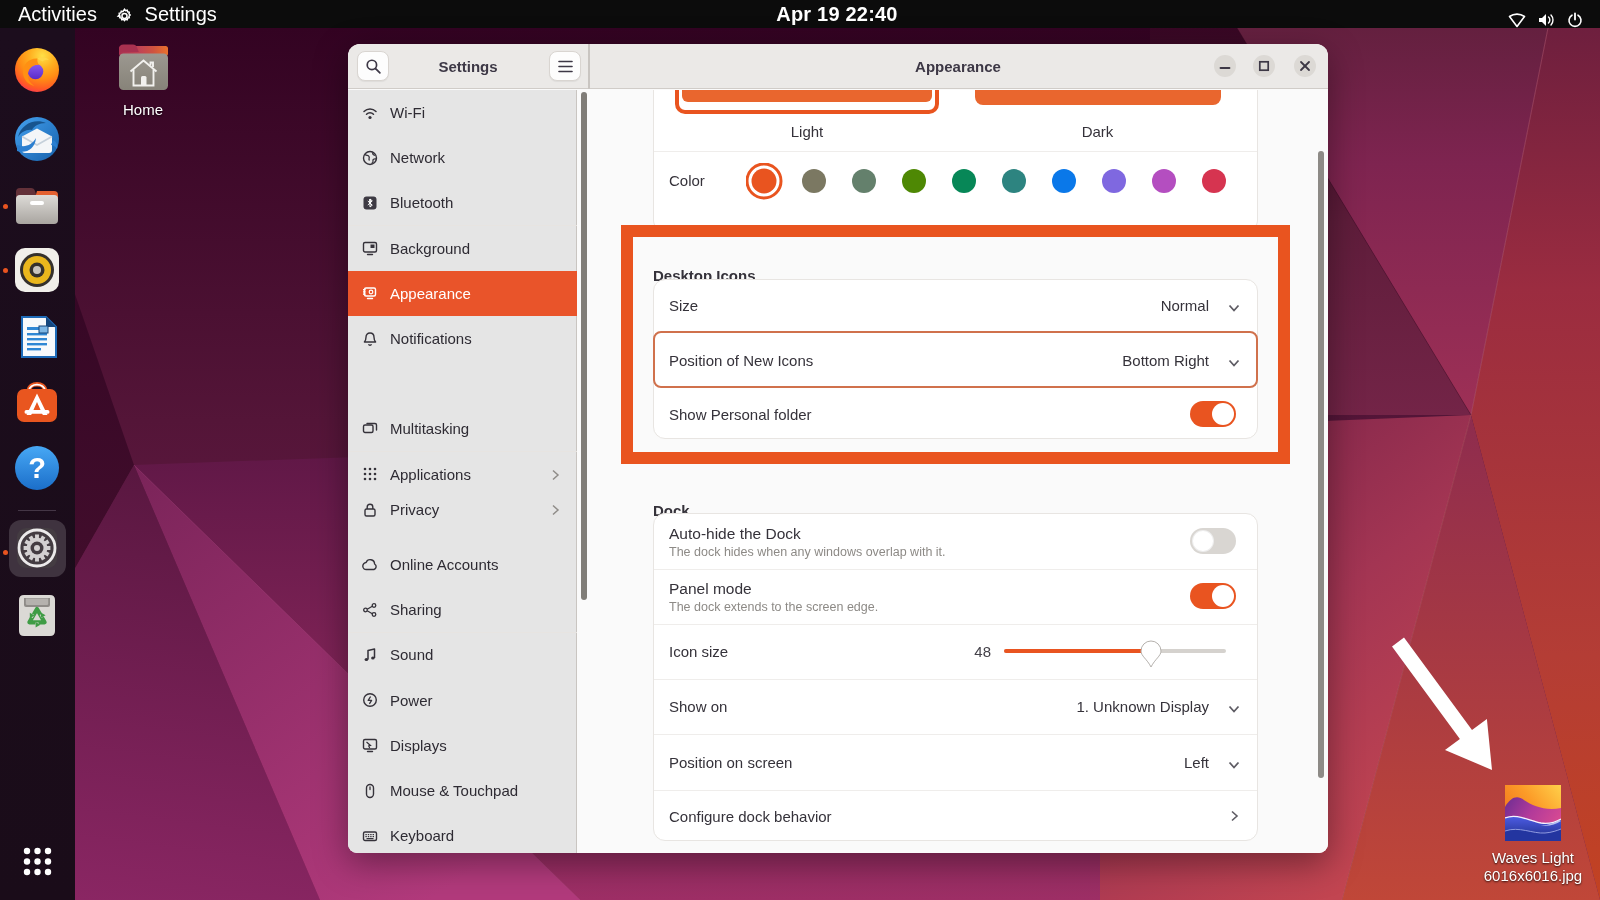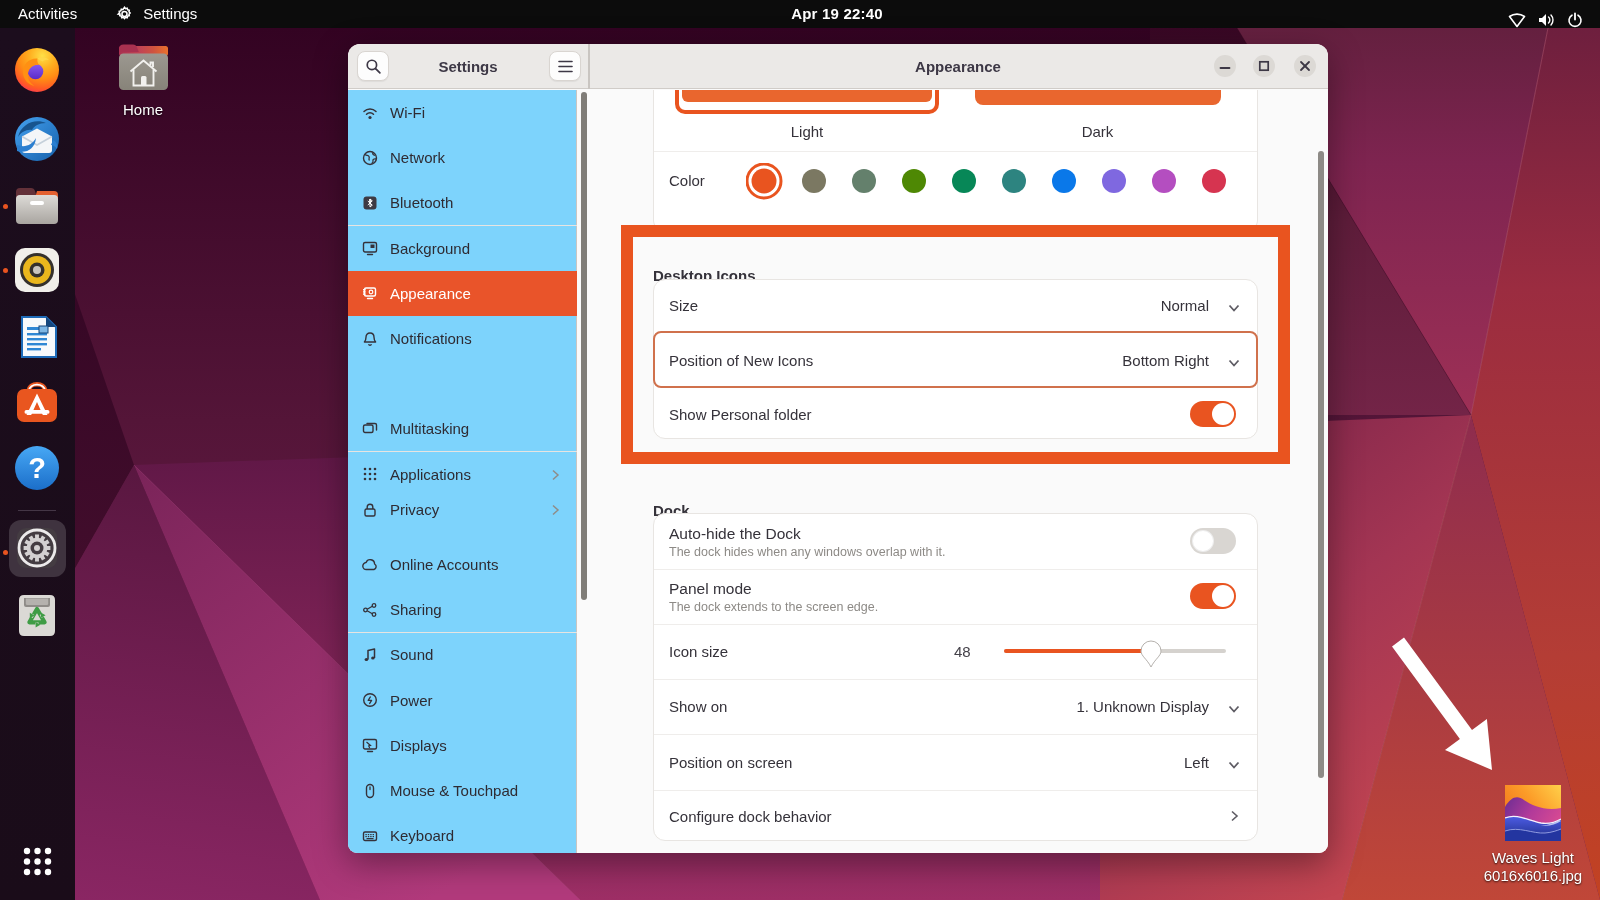--- a/index.html
+++ b/index.html
@@ -1,38 +1,38 @@
 <!DOCTYPE html>
 <html><head>
 <meta charset="utf-8">
 <style>
   * { margin:0; padding:0; box-sizing:border-box; -webkit-font-smoothing:antialiased; }
   html,body { width:1600px; height:900px; overflow:hidden; font-family:"Liberation Sans", sans-serif; -webkit-font-smoothing:antialiased; }
   body { position:relative; background:#300f2e; }
   .abs { position:absolute; }
 
   
-  #topbar { position:absolute; left:0; top:0; width:1600px; height:28px; background:#0c0c0c; color:#fff; font-size:15px; }
+  #topbar { position:absolute; left:0; top:0; width:1600px; height:28px; background:#0c0c0c; color:#fff; font-size:20px; }
   #topbar .item { position:absolute; top:0; height:28px; line-height:28px; }
 
   
   #dock { position:absolute; left:0; top:28px; width:75px; height:872px; background:linear-gradient(180deg,#1c0d1d,#1a0c19); }
   .dockicon { position:absolute; left:13px; width:48px; height:48px; }
   .dot { position:absolute; left:3px; width:5px; height:5px; border-radius:50%; background:#e95420; }
 
   
   #win { position:absolute; left:348px; top:44px; width:980px; height:809px; border-radius:12px 12px 9px 9px; background:#fafafa; box-shadow:0 10px 34px rgba(0,0,0,.38); overflow:hidden; }
   #header { position:absolute; left:0; top:0; width:980px; height:45px; background:#ebe9e7; border-bottom:1px solid #d0ccc8; }
   #header .vdiv { position:absolute; left:240px; top:0; width:1.5px; height:45px; background:#c9c5c1; }
   .hbtn { position:absolute; top:7px; width:32px; height:30px; background:#fdfdfd; border:1px solid #d9d5d1; border-radius:8px; box-shadow:0 1px 1px rgba(0,0,0,.06); }
   .wtitle { position:absolute; top:0; height:45px; line-height:45px; font-weight:700; font-size:15px; color:#3d3846; text-align:center; }
   .circbtn { position:absolute; top:10.5px; width:22px; height:22px; border-radius:50%; background:#dcd9d5; }
 
   
-  #sidebar { position:absolute; left:0; top:46px; width:229px; height:763px; background:#7dd3fc; border-right:1.5px solid #c9c5c1; }
+  #sidebar { position:absolute; left:0; top:46px; width:229px; height:763px; background:#e5e5e5; border-right:1.5px solid #c9c5c1; }
   .srow { position:absolute; left:0; width:229px; height:45px; color:#2e2b33; font-size:15px; }
   .srow .lbl { position:absolute; left:42px; top:0; height:45px; line-height:45px; }
   .srow .ic  { position:absolute; left:14px; top:14.5px; width:16px; height:16px; }
   .srow .arr { position:absolute; right:14px; top:15px; width:16px; height:16px; }
   .srow.sel { background:#e9542a; color:#fff; }
   .sdiv { position:absolute; left:0; width:229px; height:1px; background:#e7e4e1; }
   #sscroll { position:absolute; left:233px; top:48px; width:6px; height:508px; background:#807d78; border-radius:3px; }
 
   
   #content { position:absolute; left:242px; top:46px; width:738px; height:763px; background:#fafafa; overflow:hidden; }
@@ -601,21 +601,21 @@
           <div class="knob"></div>
         </div>
       <div class="rowdiv" style="top:55px"></div>
       <div class="rlbl" style="top:66px;font-size:15.5px">Panel mode</div>
       <div class="rsub" style="top:86px">The dock extends to the screen edge.</div>
       <div class="toggle t-on" style="top:69px">
           <div class="knob"></div>
         </div>
       <div class="rowdiv" style="top:110px"></div>
       <div class="rlbl" style="top:129px">Icon size</div>
-      <div style="position:absolute;left:300px;top:129px;width:37px;font-size:15px;color:#45424a">48</div>
+      <div style="position:absolute;left:300px;top:129px;width:37px;text-align:right;font-size:15px;color:#45424a">48</div>
       <div style="position:absolute;left:350px;top:135px;width:222px;height:4px;border-radius:2px;background:#d5d2ce"></div>
       <div style="position:absolute;left:350px;top:135px;width:147px;height:4px;border-radius:2px;background:#e95420"></div>
       <svg style="position:absolute;left:486px;top:126px" width="22" height="28" viewBox="0 0 22 28">
           <path d="M11 1 a10 10 0 0 1 10 10 c0 5-6 8-10 16 C7 19 1 16 1 11 A10 10 0 0 1 11 1 Z" fill="#fff" stroke="#b5b1ad" stroke-width="1"></path>
         </svg>
       <div class="rowdiv" style="top:165px"></div>
       <div class="rlbl" style="top:184px">Show on</div>
       <div class="rval" style="top:184px">1. Unknown Display</div>
       <svg class="chev" style="top:188px" viewBox="0 0 14 14">
           <path d="M2.5 4.5 L7 9.5 L11.5 4.5" fill="none" stroke="#5e5c64" stroke-width="1.8"></path>

